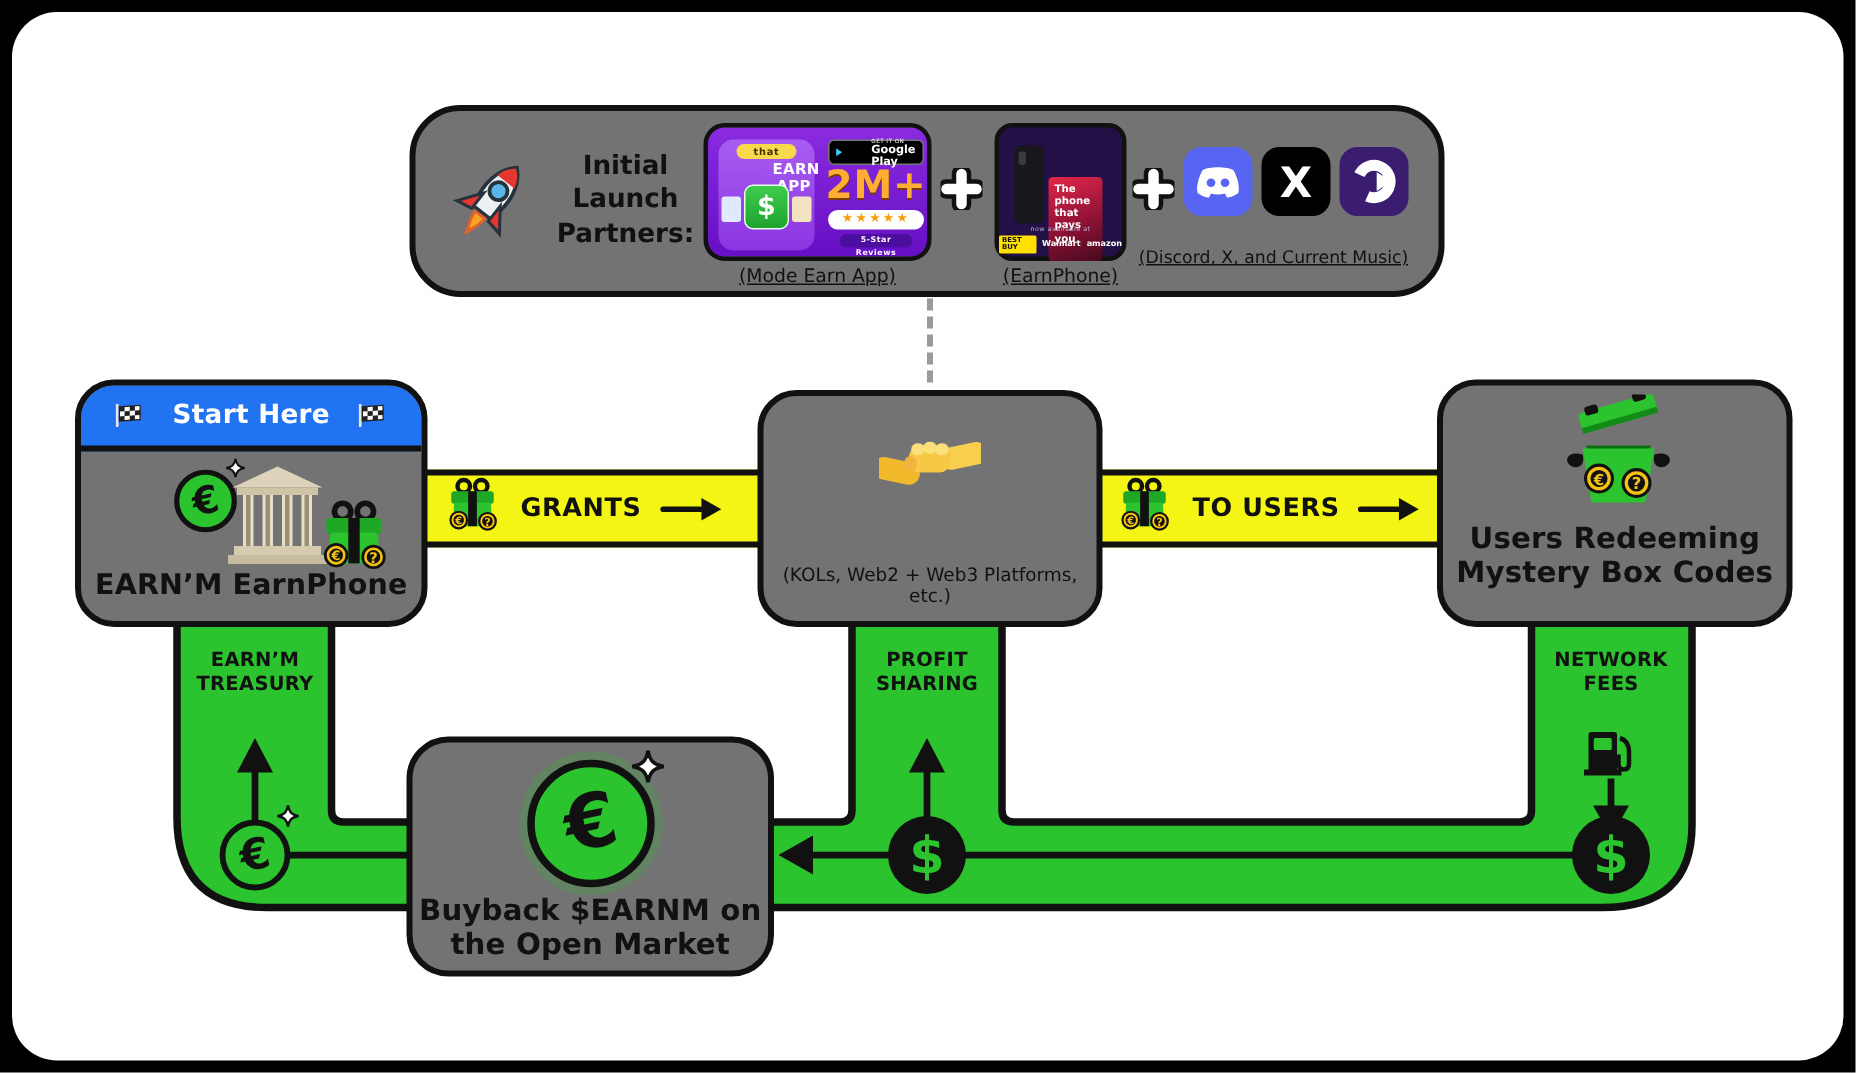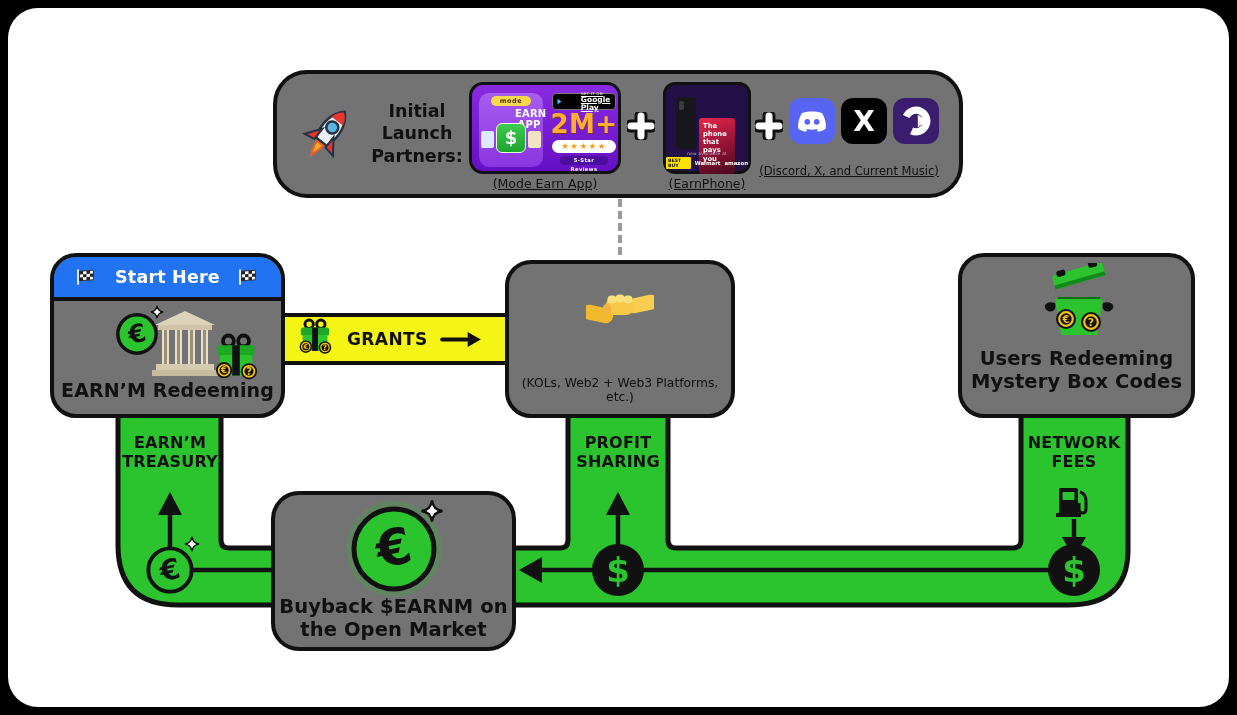--- a/index.html
+++ b/index.html
@@ -29,21 +29,21 @@
        background:#f8d94b;color:#4a3000;font-size:6.5px;font-weight:bold;text-align:center;
        line-height:10px;letter-spacing:.5px;}
   .mode-earnapp{position:absolute;left:0;top:15px;width:100%;text-align:center;color:#fff;
        font-weight:bold;font-size:10px;letter-spacing:.2px;padding-left:36px;}
   .mode-cash{position:absolute;left:17px;top:30px;width:30px;height:30px;border-radius:6px;
        background:linear-gradient(180deg,#3ecb4d,#1ea42f);border:1.5px solid #eafbe9;
        color:#fff;font-weight:bold;font-size:18px;text-align:center;line-height:28px;}
   .mode-sidecard{position:absolute;width:13px;height:17px;border-radius:2px;top:38px;}
   .gp-badge{position:absolute;left:80px;top:8px;width:64px;height:17px;background:#000;
        border:1px solid #777;border-radius:4px;display:flex;align-items:center;gap:19px;
-       padding:0 4px;color:#fff;text-decoration:underline;}
+       padding:0 4px;color:#fff;}
   .gp-text{line-height:1.05;}
   .gp-small{font-size:3.8px;letter-spacing:.3px;}
   .gp-big{font-size:7.5px;font-weight:bold;}
   .mode-2m{position:absolute;left:78px;top:24px;width:68px;text-align:center;font-size:26px;
        font-weight:bold;color:#ffae33;text-shadow:0 1px 0 #7a3c00;letter-spacing:.5px;}
   .star-pill{position:absolute;left:80px;top:55px;width:64px;height:13px;background:#fff;
        border-radius:7px;text-align:center;font-size:8.5px;color:#f59e0b;line-height:13px;
        letter-spacing:1.5px;}
   .rev-pill{position:absolute;left:88px;top:71px;width:48px;height:9px;background:#4c0e9e;
        border-radius:4px;color:#fff;font-size:5.2px;font-weight:bold;text-align:center;
@@ -102,21 +102,21 @@
        border-bottom:4px solid #111;box-sizing:border-box;display:flex;align-items:center;
        gap:12px;padding:0 12px;z-index:2;}
   .band-grants{left:275px;width:224px;}
   .band-tousers{left:723px;width:229px;}
   .band-label{font-weight:bold;font-size:17px;letter-spacing:.4px;}
   .band .gift-svg{margin-top:-8px;}
 
   
   .flow-svg{position:absolute;left:0;top:0;z-index:1;}
   .channel-label{position:absolute;top:425px;width:112px;text-align:center;font-weight:bold;
-       font-size:16px;line-height:1.2;z-index:2;letter-spacing:.2px;}
+       font-size:13px;line-height:1.2;z-index:2;letter-spacing:.2px;}
   .label-treasury{left:106px;}
   .label-profit{left:554px;}
   .label-network{left:1010px;}
 </style>
 </head>
 <body>
 
 <svg width="0" height="0" style="position:absolute">
   <defs>
     <symbol id="sym-gift" viewBox="0 0 48 48">
@@ -204,39 +204,48 @@
 
   <div class="band band-grants">
     <svg class="gift-svg" width="40" height="40">
         <use href="#sym-gift"></use>
       </svg>
     <span class="band-label">GRANTS</span>
     <svg width="42" height="17">
         <use href="#sym-arrow"></use>
       </svg>
   </div>
+  <div class="band band-tousers">
+    <svg class="gift-svg" width="40" height="40">
+        <use href="#sym-gift"></use>
+      </svg>
+    <span class="band-label">TO USERS</span>
+    <svg width="42" height="17">
+        <use href="#sym-arrow"></use>
+      </svg>
+  </div>
 
   <div class="dashed-line"></div>
 
   <div class="box launch-box">
     <svg class="rocket" width="58" height="62" viewBox="0 0 58 62">
       <g transform="rotate(38 29 31)">
         <path d="M29 4 C38 12 41 26 36 42 L22 42 C17 26 20 12 29 4 Z" fill="#eceff4" stroke="#27323f" stroke-width="2.5"></path>
         <path d="M29 5 C33 8 35 11 36.2 16 L21.8 16 C23 11 25 8 29 5 Z" fill="#e5372f"></path>
         <circle cx="29" cy="24" r="6" fill="#59b7e8" stroke="#27323f" stroke-width="2.5"></circle>
         <path d="M22 31 L11 46 L22 44 Z" fill="#e5372f" stroke="#27323f" stroke-width="2"></path>
         <path d="M36 31 L47 46 L36 44 Z" fill="#e5372f" stroke="#27323f" stroke-width="2"></path>
         <path d="M25 44 C25 52 29 55 29 60 C29 55 33 52 33 44 Z" fill="#f6a623" stroke="#e2622b" stroke-width="2"></path>
       </g>
     </svg>
     <div class="launch-label">Initial Launch Partners:</div>
 
     <div class="mode-card">
       <div class="mode-appicon">
-        <div class="mode-pill">mode</div>
+        <div class="mode-pill">that</div>
         <div class="mode-earnapp">EARN APP</div>
         <div class="mode-sidecard" style="left:2px;background:#dfe9ff;"></div>
         <div class="mode-sidecard" style="right:2px;background:#f4e3c2;"></div>
         <div class="mode-cash">$</div>
       </div>
       <div class="gp-badge">
         <svg width="8" height="9" viewBox="0 0 10 11">
           <path d="M1 0 L9 5.5 L1 11 Z" fill="#3bccff"></path>
         </svg>
         <div class="gp-text">
@@ -317,21 +326,21 @@
         <rect x="105" y="27" width="3" height="34" fill="#9a9078"></rect>
         <rect x="118" y="27" width="3" height="34" fill="#9a9078"></rect>
         <rect x="131" y="27" width="3" height="34" fill="#9a9078"></rect>
         <rect x="84" y="61" width="58" height="6" fill="#d5cbb1"></rect>
         <rect x="80" y="67" width="66" height="6" fill="#c7bc9f"></rect>
       </g>
       <g transform="translate(138,26)">
         <use href="#sym-gift" width="52" height="52"></use>
       </g>
     </svg>
-    <div class="box-title gov-title">EARN’M Redeeming</div>
+    <div class="box-title gov-title">EARN’M EarnPhone</div>
   </div>
 
   <div class="box partners-box">
     <div class="partners-icon">
       <svg width="68" height="48" viewBox="0 0 68 48">
         <rect x="-4" y="24" width="32" height="15" rx="7.5" fill="#f2b92c" transform="rotate(12 0 30)"></rect>
         <rect x="40" y="14" width="32" height="15" rx="7.5" fill="#f7ce4e" transform="rotate(-12 68 20)"></rect>
         <rect x="20" y="17" width="28" height="18" rx="8" fill="#f7c845"></rect>
         <rect x="21.5" y="15.5" width="9" height="8" rx="4" fill="#fadf7a"></rect>
         <rect x="29.5" y="14.5" width="9" height="8" rx="4" fill="#fadf7a"></rect>

